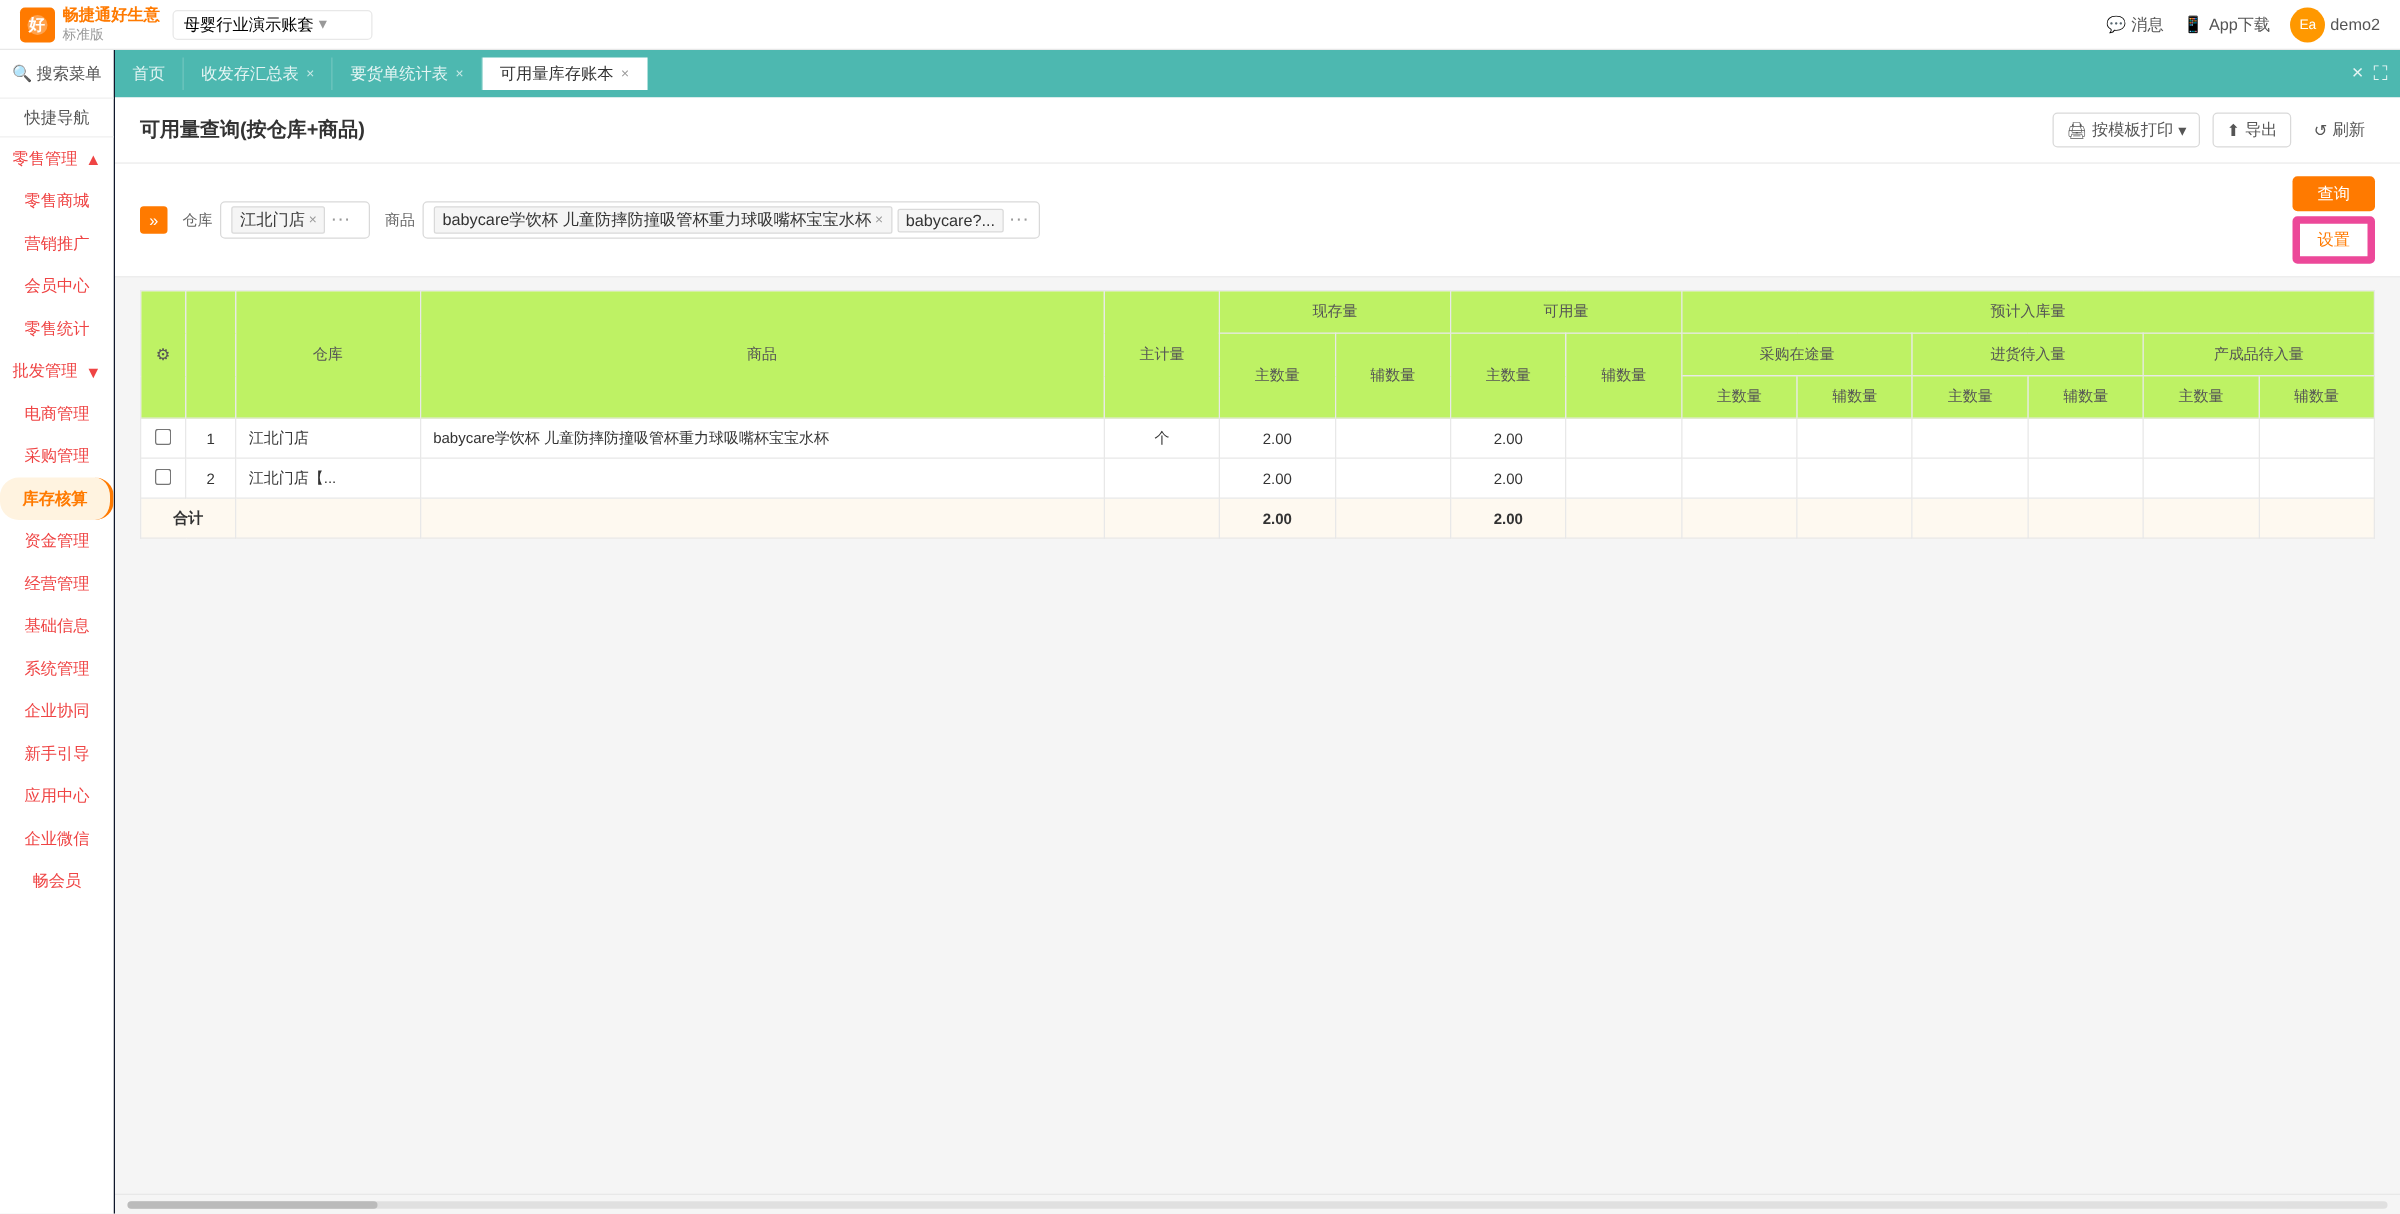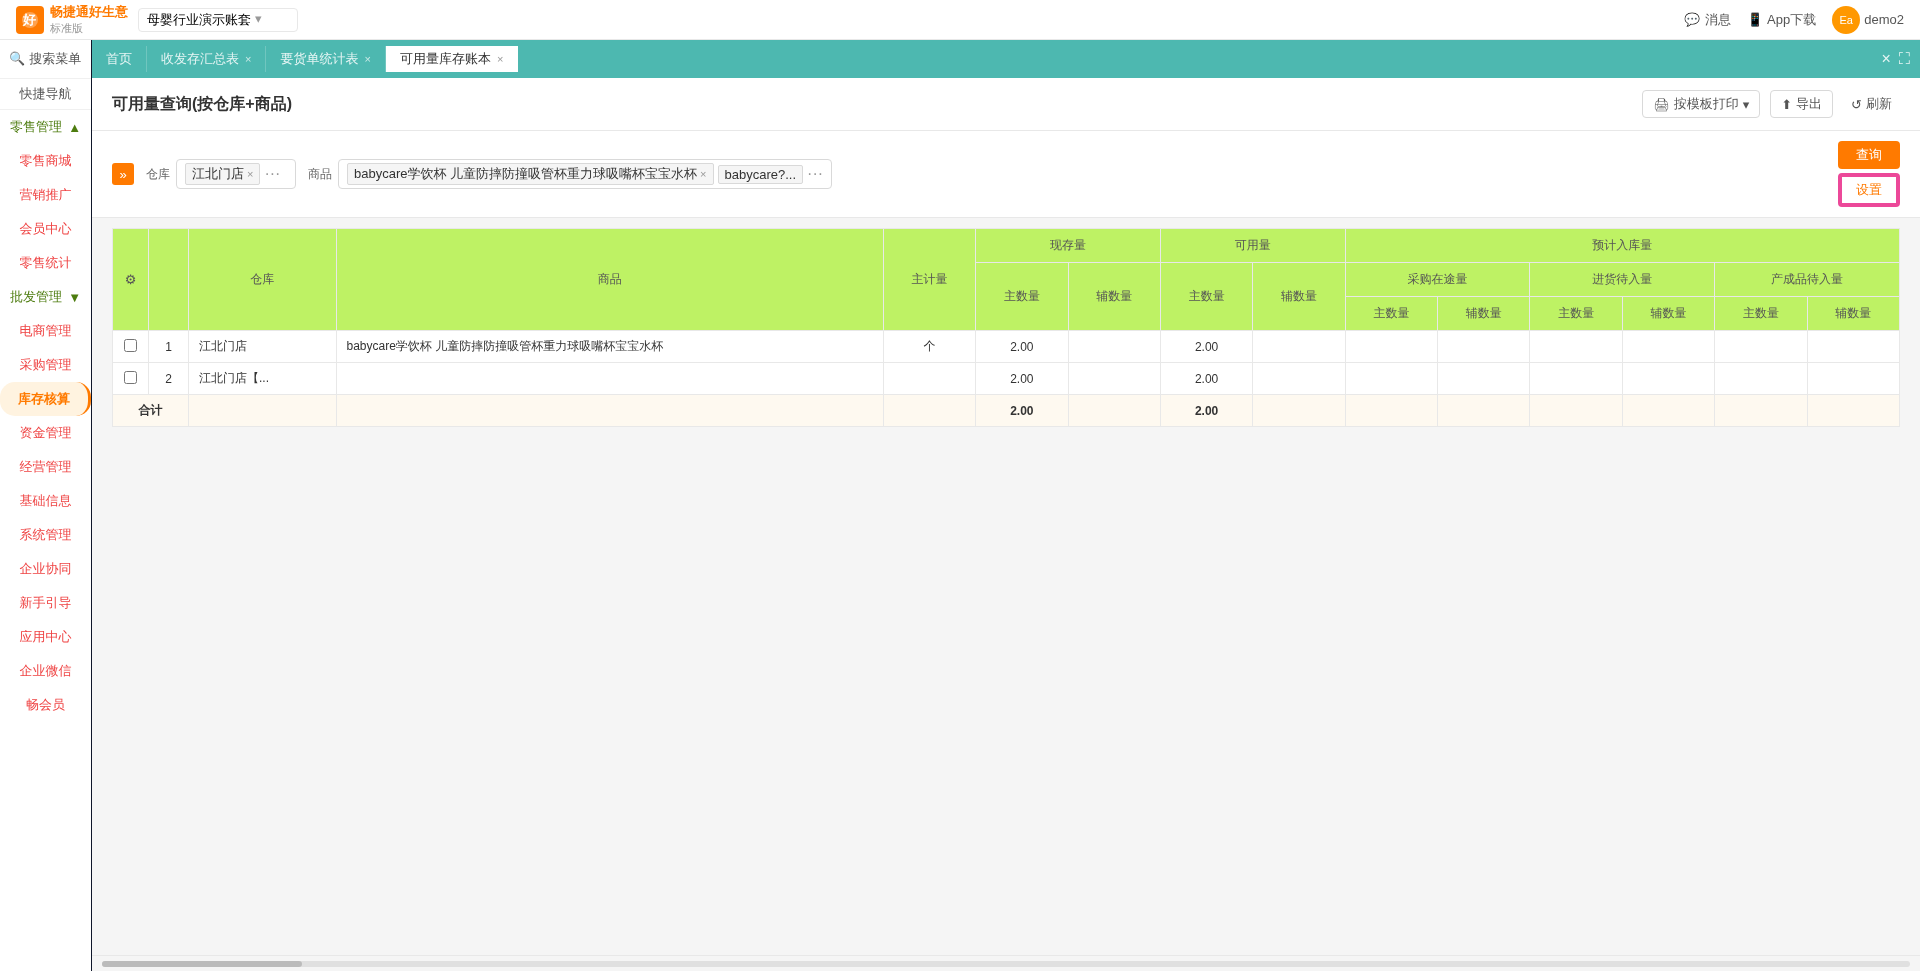--- a/index.html
+++ b/index.html
@@ -27,21 +27,21 @@
     .avatar { width: 28px; height: 28px; border-radius: 50%; background: #ff9800; display: flex; align-items: center; justify-content: center; color: white; font-size: 12px; overflow: hidden; }
 
     
     .app-layout { display: flex; height: calc(100vh - 40px); }
 
     
     .sidebar { width: 92px; background: #fff; border-right: 1px solid #0f172a; display: flex; flex-direction: column; overflow-y: auto; flex-shrink: 0; }
     .sidebar-search { padding: 10px 8px; text-align: center; font-size: 12px; color: #555; cursor: pointer; border-bottom: 1px solid #f0f0f0; }
     .sidebar-nav { padding: 6px 8px; text-align: center; font-size: 12px; color: #555; cursor: pointer; border-bottom: 1px solid #f0f0f0; }
     .sidebar-group { }
-    .sidebar-group-header { padding: 8px 10px; display: flex; align-items: center; justify-content: space-between; font-size: 13px; color: #4d7c0f; cursor: pointer; }
+    .sidebar-group-header { padding: 8px 10px; display: flex; align-items: center; justify-content: space-between; font-size: 13px; color: #ef4444; cursor: pointer; }
     .sidebar-item { padding: 8px 10px; font-size: 12px; color: #ef4444; cursor: pointer; text-align: center; }
     .sidebar-item.active { color: #ff7a00; background: #fff3e0; font-weight: bold; border-right: 3px solid #ff7a00; border-radius: 15px; }
 
     
     .main-content { flex: 1; display: flex; flex-direction: column; overflow: hidden; }
 
     
     .tab-bar { display: flex; align-items: center; background: #4db8b0; height: 38px; padding: 0 0 0 0; flex-shrink: 0; }
     .tab-item { display: flex; align-items: center; padding: 0 14px; height: 26px; font-size: 13px; color: rgba(255,255,255,0.85); cursor: pointer; gap: 6px; border-right: 1px solid rgba(255,255,255,0.2); }
     .tab-item.active { background: #fff; color: #333; }
@@ -65,21 +65,21 @@
     .filter-bar { background: #fff; padding: 10px 20px; display: flex; align-items: center; gap: 12px; border-bottom: 1px solid #e8e8e8; flex-shrink: 0; }
     .filter-expand { width: 22px; height: 22px; background: #ff7a00; border-radius: 3px; display: flex; align-items: center; justify-content: center; cursor: pointer; color: white; font-size: 14px; flex-shrink: 0; }
     .filter-group { display: flex; align-items: center; gap: 6px; }
     .filter-label { color: #666; font-size: 12px; white-space: nowrap; }
     .filter-input { border: 1px solid #d9d9d9; border-radius: 4px; padding: 3px 8px; min-width: 120px; font-size: 12px; display: flex; align-items: center; gap: 4px; background: #fff; }
     .filter-tag { background: #f5f5f5; border: 1px solid #d9d9d9; border-radius: 2px; padding: 1px 6px; font-size: 12px; color: #333; display: flex; align-items: center; gap: 3px; }
     .filter-tag .remove { cursor: pointer; color: #999; font-size: 11px; }
     .filter-dots { color: #999; cursor: pointer; font-size: 16px; }
     .filter-actions { margin-left: auto; display: flex; flex-direction: column; gap: 4px; }
     .btn-query { background: #ff7a00; color: white; border: none; border-radius: 4px; padding: 5px 16px; cursor: pointer; font-size: 13px; }
-    .btn-setting { background: #fff; color: #ff7a00; border: 4px solid #ec4899; border-radius: 4px; padding: 4px 14px; cursor: pointer; font-size: 13px; }
+    .btn-setting { background: #fff; color: #ff7a00; border: 6px solid #ec4899; border-radius: 4px; padding: 4px 14px; cursor: pointer; font-size: 13px; }
 
     
     .table-area { flex: 1; padding: 10px 20px; overflow: auto; }
     .data-table { width: 100%; border-collapse: collapse; background: #fff; }
     .data-table th { background: #bef264; border: 1px solid #e8e8e8; padding: 8px 10px; font-size: 12px; color: #555; font-weight: normal; text-align: center; white-space: nowrap; }
     .data-table td { border: 1px solid #e8e8e8; padding: 7px 10px; font-size: 12px; color: #333; text-align: center; }
     .data-table .col-settings { width: 36px; }
     .data-table .col-no { width: 40px; }
 
     .scrollbar-area { height: 16px; background: #f5f5f5; border-top: 1px solid #e8e8e8; display: flex; align-items: center; padding: 0 10px; }

